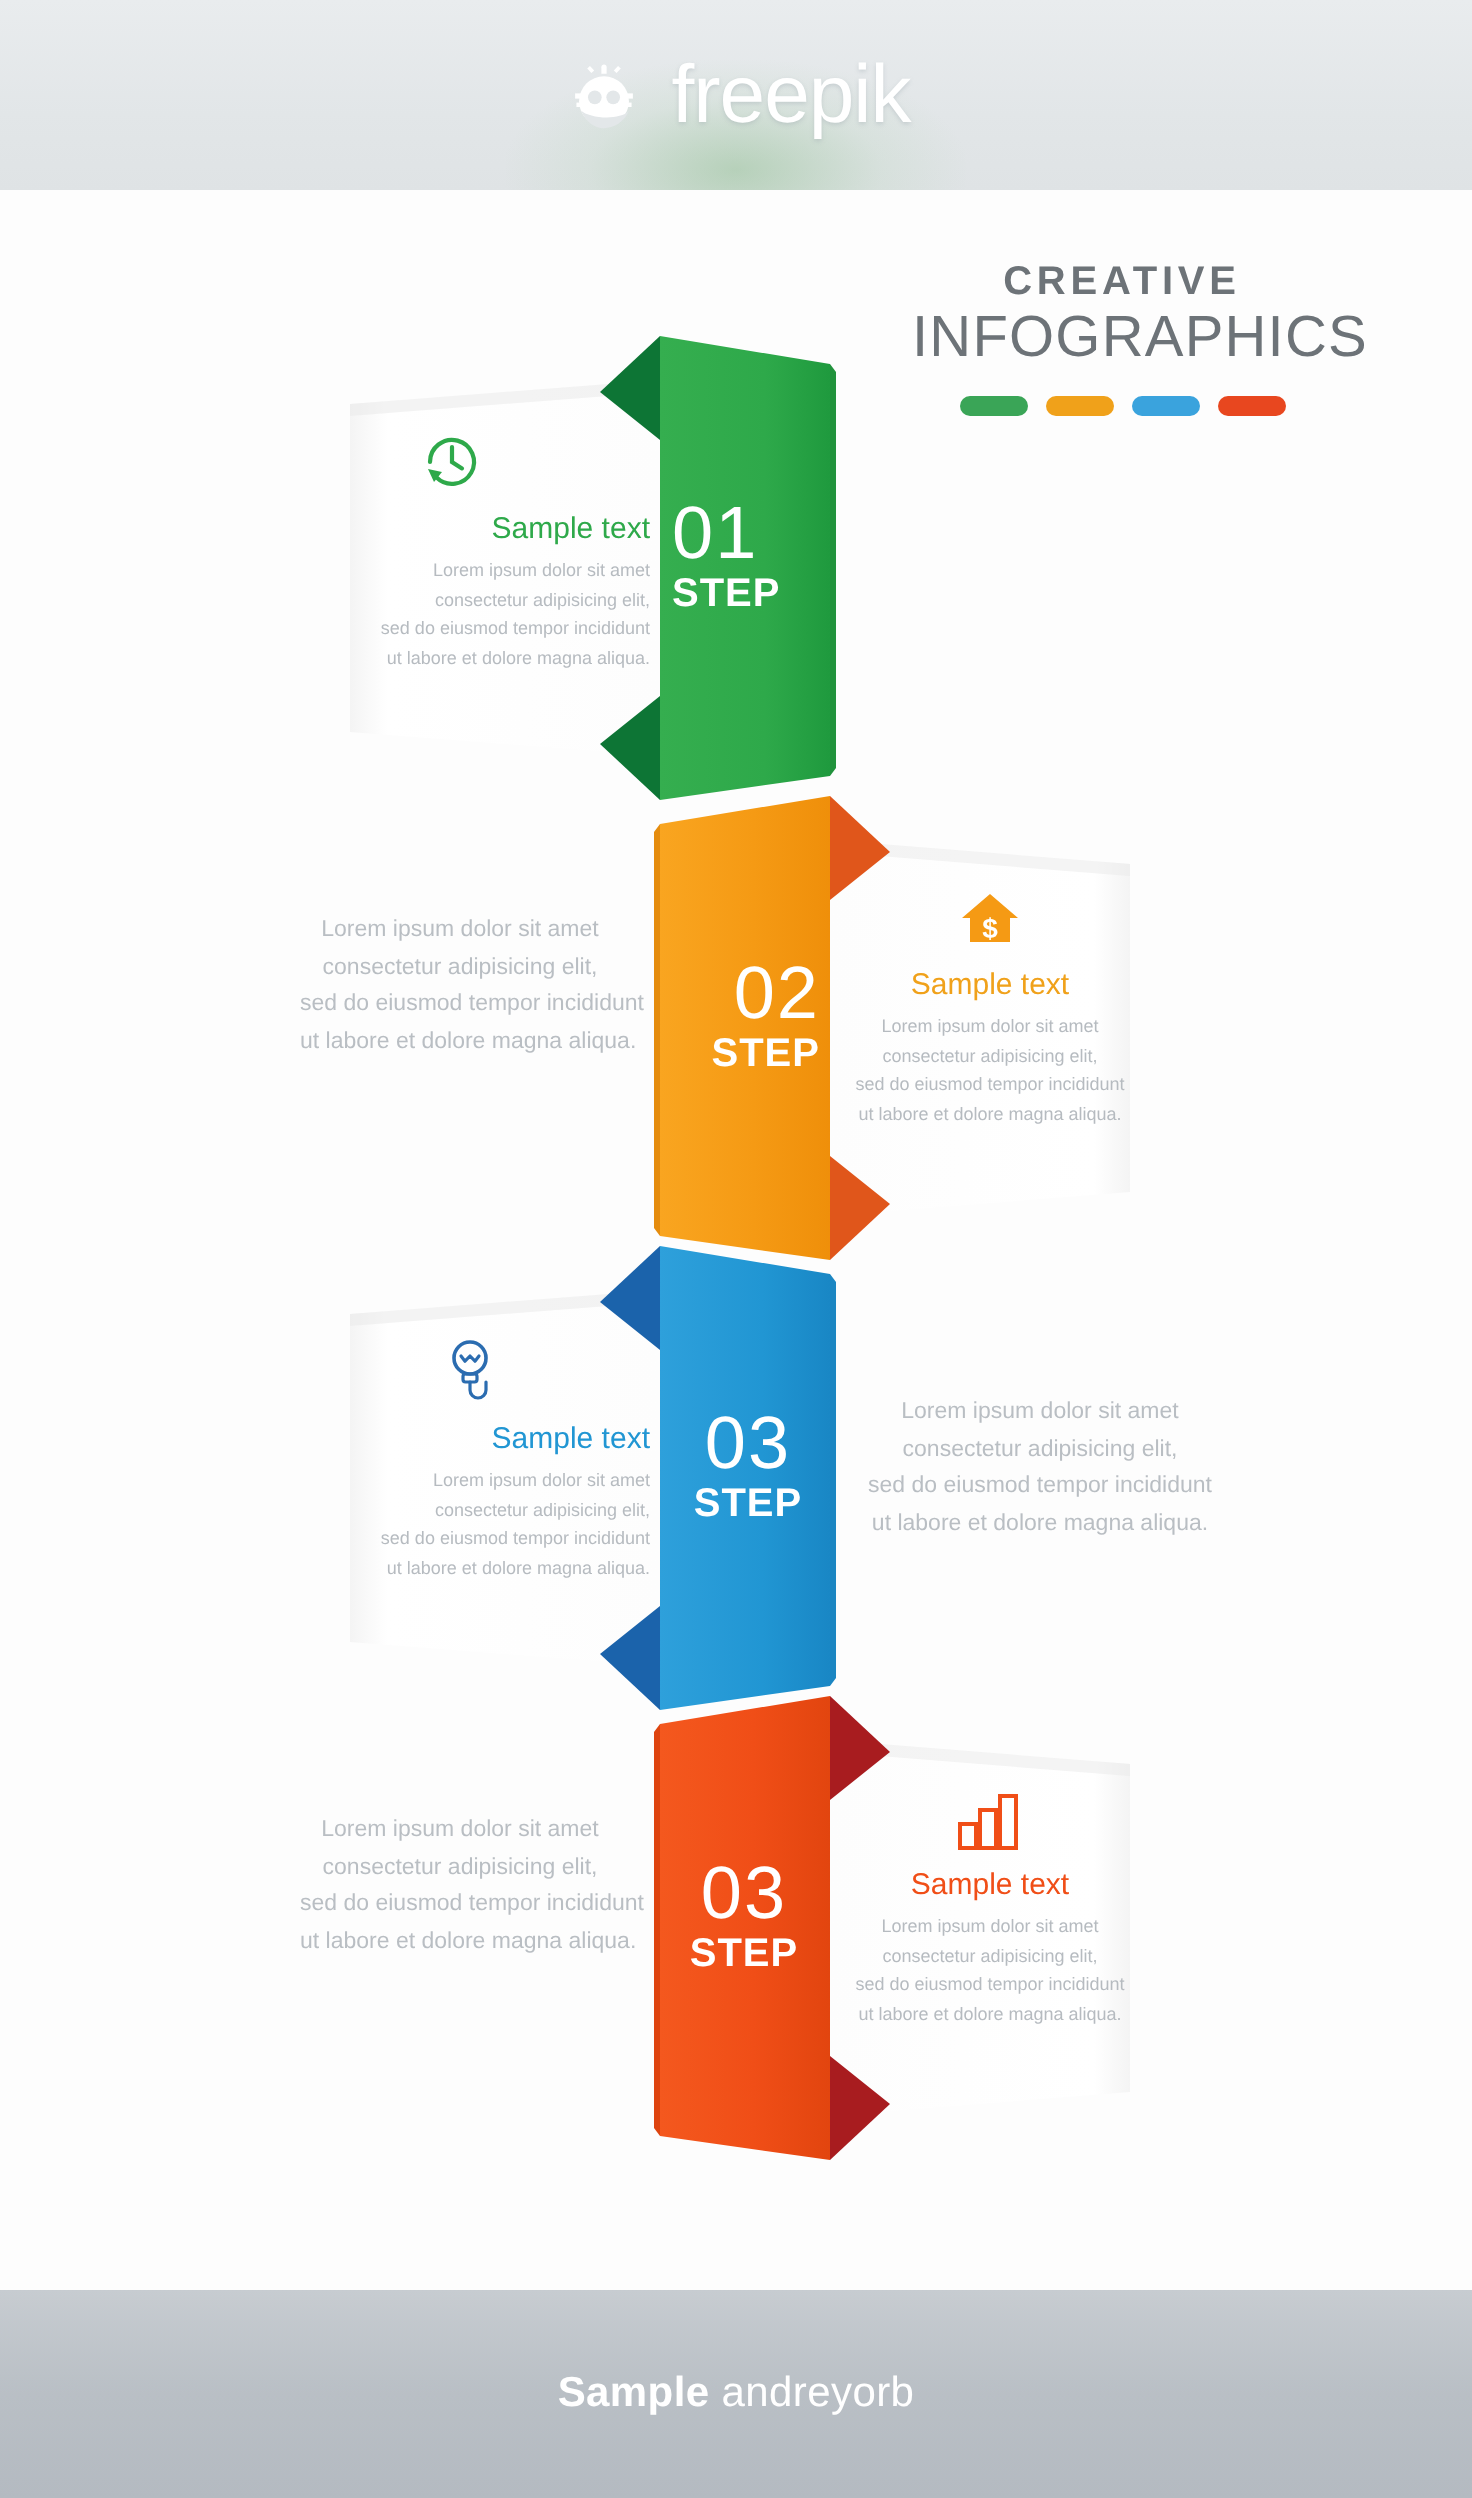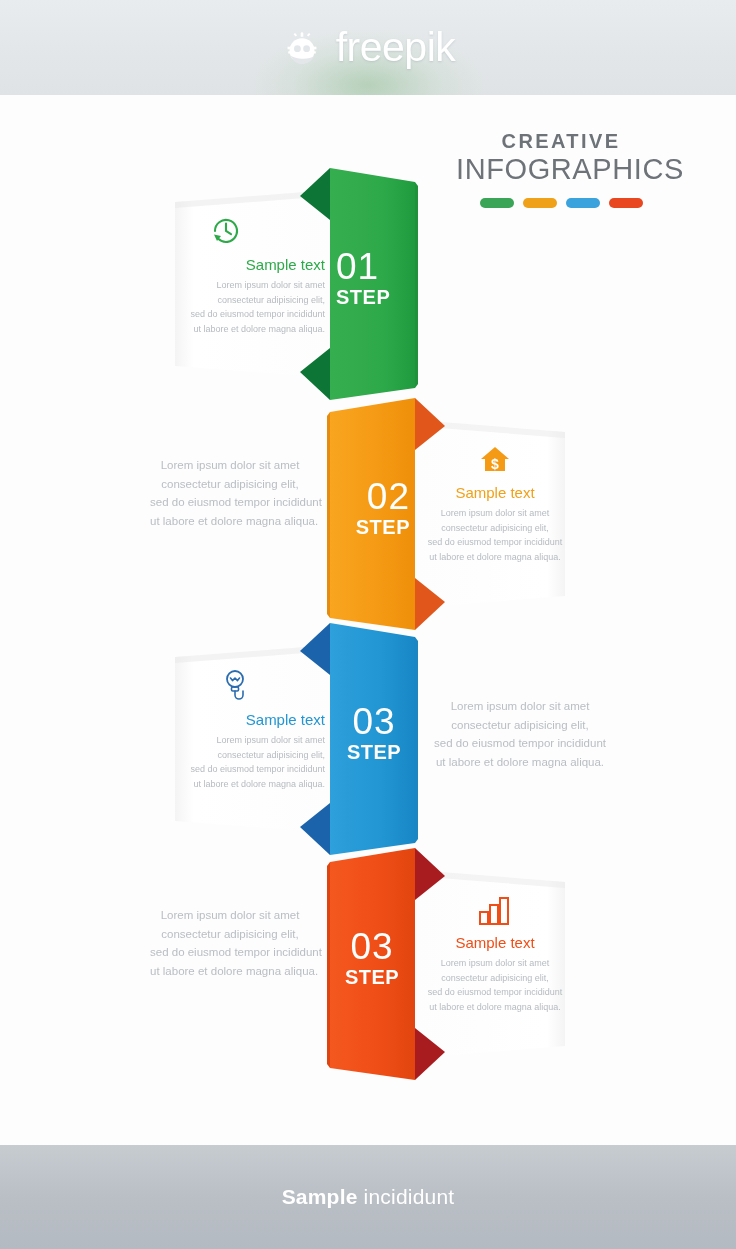--- a/index.html
+++ b/index.html
@@ -385,17 +385,17 @@
           <div>sed do eiusmod tempor incididunt</div>
           <div>ut labore et dolore magna aliqua.</div>
         </div>
       </div>
     </div>
   </div>
 
   <div class="footer">
     <div class="footer-text">
       <span class="b">Sample</span>
-      <span class="n">incididunt</span>
+      <span class="n">andreyorb</span>
     </div>
   </div>
 
 </div>
 
 </body></html>

